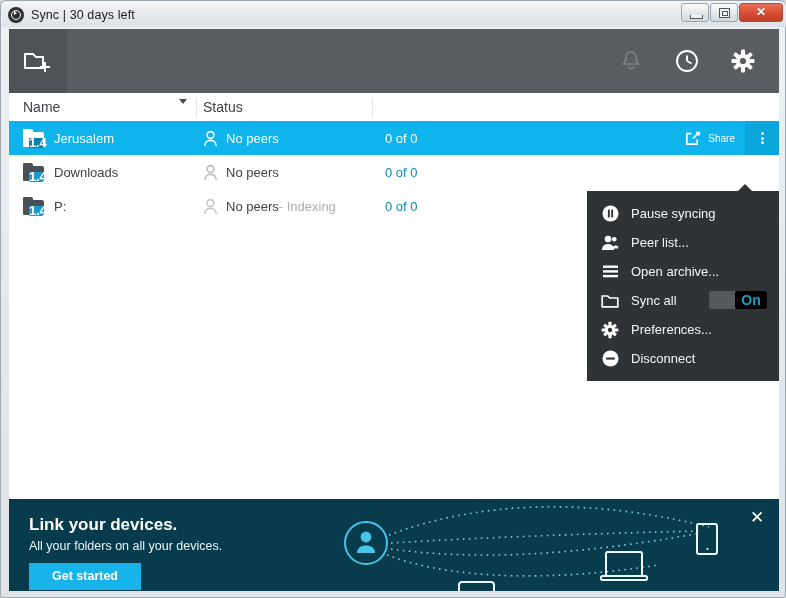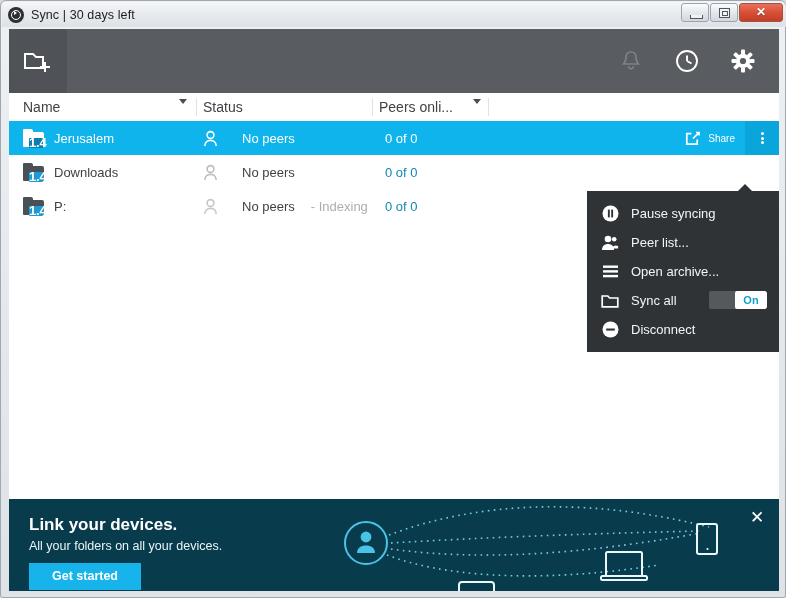--- a/index.html
+++ b/index.html
@@ -212,21 +212,21 @@
     color: #ffffff;
   }
   .cell {
     position: absolute;
     top: 0; height: 34px;
     display: flex;
     align-items: center;
     box-sizing: border-box;
   }
   .cell-name { left: 14px; width: 180px; }
-  .cell-status { left: 194px; width: 182px; gap: 16px; }
+  .cell-status { left: 194px; width: 182px; }
   .cell-peers { left: 376px; width: 110px; color: #0f8ab0; }
   .row.selected .cell-peers { color: #ffffff; }
 
   
   .folder {
     position: relative;
     width: 22px; height: 18px;
     margin-right: 9px;
     flex: 0 0 auto;
   }
@@ -339,23 +339,23 @@
     right: 12px; top: 5px;
     width: 58px; height: 18px;
     border-radius: 2px;
     background: #55595d;
     overflow: hidden;
   }
   .toggle .knob {
     position: absolute;
     right: 0; top: 0;
     width: 32px; height: 18px;
-    background: #ffffff;
+    background: #000000;
     color: #12a0c9;
-    font-size: 11px;
+    font-size: 14px;
     font-weight: bold;
     line-height: 18px;
     text-align: center;
     border-radius: 2px;
   }
 
   
   #banner {
     position: absolute;
     left: 0; bottom: 0;
@@ -475,27 +475,20 @@
     <div id="col-header">
       <div class="col" id="col-name">
         <span>Name</span>
         <span class="caret-wrap">
           <span class="caret"></span>
         </span>
         <span class="divider"></span>
       </div>
       <div class="col" id="col-status">
         <span>Status</span>
-        <span class="divider"></span>
-      </div>
-      <div class="col" id="col-peers">
-        <span>Peers onli...</span>
-        <span class="caret-wrap">
-          <span class="caret"></span>
-        </span>
         <span class="divider"></span>
       </div>
     </div>
 
     <div id="rows">
 
       <div class="row selected">
         <div class="cell cell-name">
           <span class="folder">
             <span class="tab"></span>
@@ -615,20 +608,39 @@
           <svg width="18" height="15" viewBox="0 0 18 15">
             <path d="M1.2 3 h5.6 l1.8 2 h8.2 v8.8 h-15.6 z" fill="none" stroke="#ffffff" stroke-width="1.7"></path>
           </svg>
         </span>
         <span>Sync all</span>
         <span class="toggle">
           <span class="knob">On</span>
         </span>
       </div>
 
+      <div class="menu-item">
+        <span class="mi-icon">
+          <svg width="18" height="18" viewBox="0 0 28 28">
+            <g fill="#ffffff">
+              <rect x="11.5" y="1" width="5" height="6" rx="1"></rect>
+              <rect x="11.5" y="21" width="5" height="6" rx="1"></rect>
+              <rect x="1" y="11.5" width="6" height="5" rx="1"></rect>
+              <rect x="21" y="11.5" width="6" height="5" rx="1"></rect>
+              <rect x="4.5" y="4.9" width="5" height="6" rx="1" transform="rotate(-45 7 7.9)"></rect>
+              <rect x="18.5" y="17.1" width="5" height="6" rx="1" transform="rotate(-45 21 20.1)"></rect>
+              <rect x="18.5" y="4.9" width="5" height="6" rx="1" transform="rotate(45 21 7.9)"></rect>
+              <rect x="4.5" y="17.1" width="5" height="6" rx="1" transform="rotate(45 7 20.1)"></rect>
+              <circle cx="14" cy="14" r="8"></circle>
+            </g>
+            <circle cx="14" cy="14" r="3.4" fill="#2f3336"></circle>
+          </svg>
+        </span>
+        <span>Preferences...</span>
+      </div>
 
       <div class="menu-item">
         <span class="mi-icon">
           <svg width="17" height="17" viewBox="0 0 17 17">
             <circle cx="8.5" cy="8.5" r="8" fill="#ffffff"></circle>
             <rect x="4.2" y="7.5" width="8.6" height="2.1" fill="#2f3336"></rect>
           </svg>
         </span>
         <span>Disconnect</span>
       </div>

